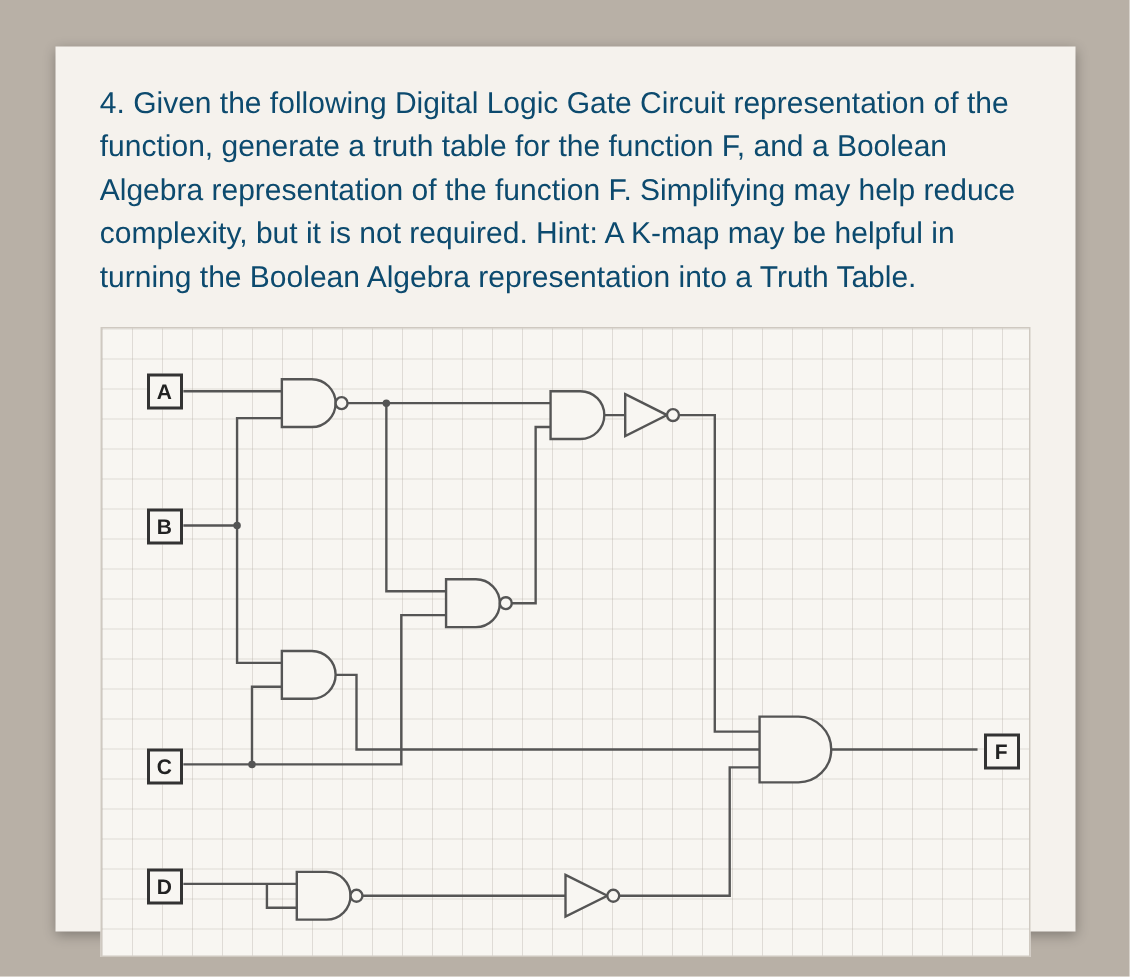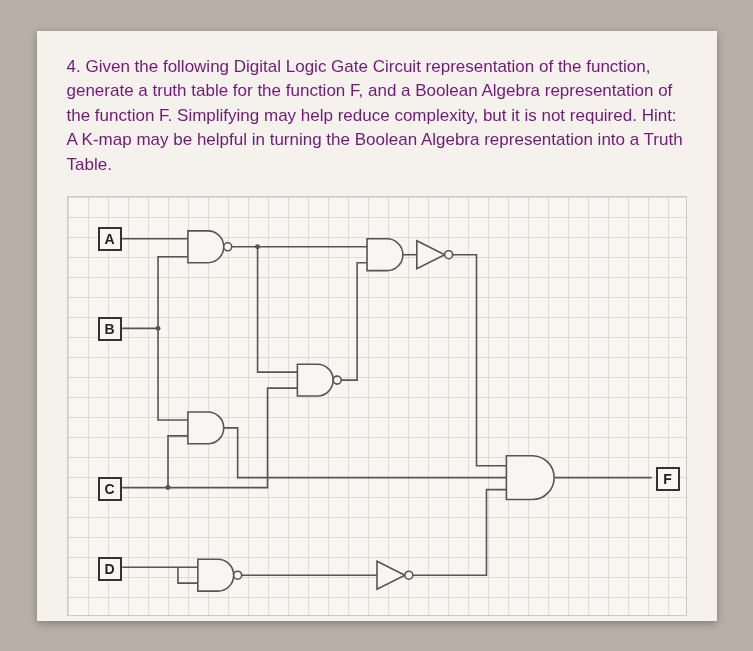--- a/index.html
+++ b/index.html
@@ -14,23 +14,23 @@
     }
     .page {
       width: 680px;
       height: 590px;
       background: #f5f2ed;
       box-shadow: 0 2px 8px rgba(0,0,0,0.3);
       padding: 24px 30px;
       position: relative;
     }
     .question-text {
-      font-size: 17px;
+      font-size: 20px;
       line-height: 1.45;
-      color: #701a75;
+      color: #0c4a6e;
       margin-bottom: 18px;
     }
     .circuit-area {
       position: relative;
       width: 620px;
       height: 420px;
       background: #f8f6f2;
       border: 1px solid #cfc9c1;
     }
     .grid-bg {

